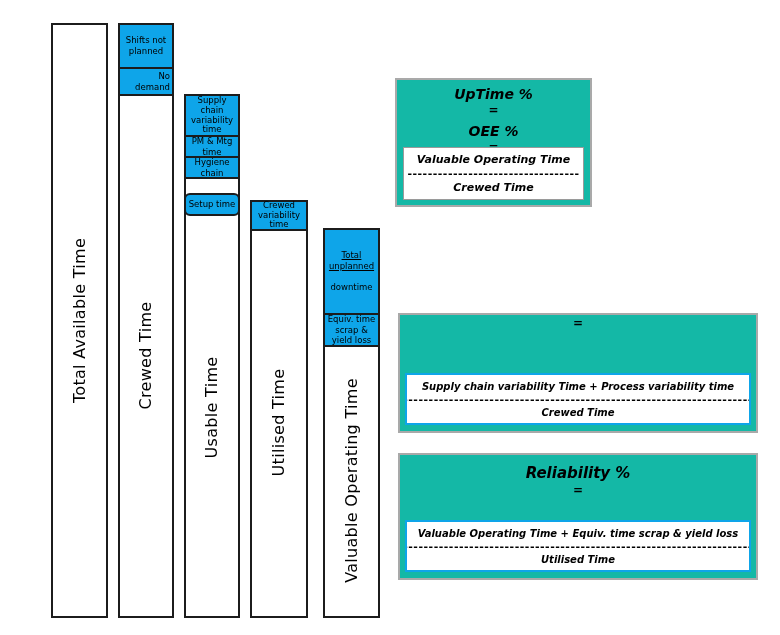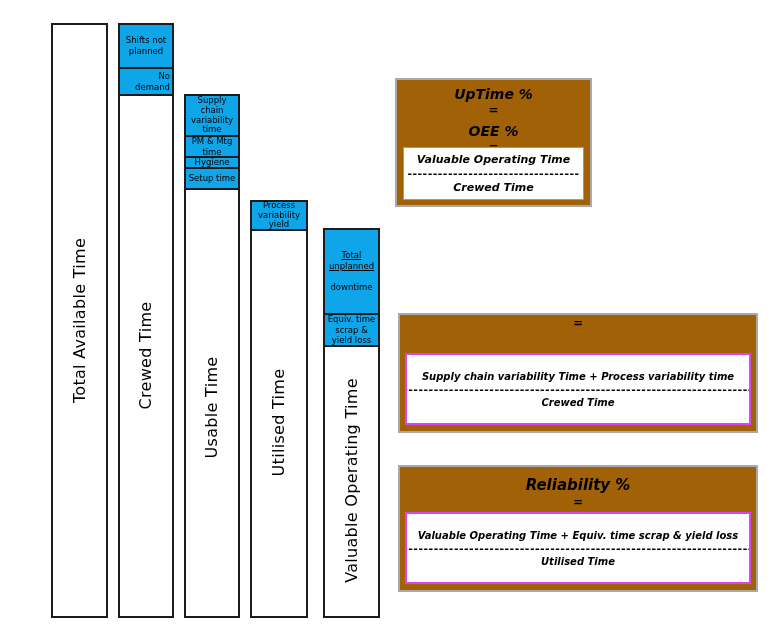--- a/index.html
+++ b/index.html
@@ -23,21 +23,21 @@
     display:flex; align-items:center; justify-content:center;
     text-align:center; font-size:8.5px; line-height:1.25; padding:1px 2px;
   }
   
   .b1 .s0 { top:-2px; height:46px; }
   .b1 .s1 { top:42px; height:29px;text-align:right; }
   
   .b2 .s0 { top:-2px; height:43px; line-height:1.15; }
   .b2 .s1 { top:39px; height:23px; }
   .b2 .s2 { top:60px; height:23px; }
-  .b2 .s3 { top:71px; height:23px; }
+  .b2 .s3 { top:97px; height:23px;border-radius:6px; }
   
   .b3 .s0 { top:-2px; height:31px; line-height:1.1; }
   
   .b4 .s0 { top:-2px; height:87px; }
   .b4 .s1 { top:83px; height:34px; }
 
   .u { text-decoration:underline; }
   .blockline { display:block;margin-top:11px; }
 
   .label-zone {
@@ -48,41 +48,41 @@
   .b1 .label-zone { top:69px; }
   .b2 .label-zone { top:102px; }
   .b3 .label-zone { top:27px; }
   .b4 .label-zone { top:115px; }
   .vlabel {
     transform:rotate(-90deg); white-space:nowrap;
     font-size:16px; letter-spacing:0.3px; color:#000;
   }
 
   
-  .fbox { position:absolute; box-sizing:border-box; background:#a16207; border:2px solid #a9a9a9; text-align:center; }
+  .fbox { position:absolute; box-sizing:border-box; background:#14b8a6; border:2px solid #a9a9a9; text-align:center; }
   #uptime      { left:395px; top:78px;  width:197px; height:129px; }
   #utilisation { left:398px; top:313px; width:360px; height:120px; }
-  #reliability { left:398px; top:453px; width:360px; height:127px;margin-top:12px; }
+  #reliability { left:398px; top:453px; width:360px; height:127px; }
 
   .ftitle  { font-size:14px; font-weight:bold; font-style:italic; margin-top:6px; }
   .ftitle-lg { font-size:15px; font-weight:bold; font-style:italic; margin-top:9px; }
   .feq     { font-size:12px; font-weight:bold; margin-top:1px; }
 
   .fraction {
     position:absolute; box-sizing:border-box; background:#fff;
     display:flex; flex-direction:column; align-items:center; justify-content:center;
     overflow:hidden; white-space:nowrap;
   }
   #uptime .fraction {
     left:6px; right:6px; bottom:5px; height:53px;
     border:1px solid #9a9a9a;
   }
   #utilisation .fraction, #reliability .fraction {
-    left:5px; right:5px; bottom:6px; height:72px;
-    border:2px solid #d946ef;
+    left:5px; right:5px; bottom:6px; height:52px;
+    border:2px solid #0ea5e9;
   }
   .num, .den { font-size:11px; font-weight:bold; font-style:italic; }
   .wide .num, .wide .den { font-size:10px; }
   .sep { font-size:11px; font-weight:bold; line-height:1; margin:2px 0; letter-spacing:0.5px; }
 </style>
 </head>
 <body>
 
 <div class="canvas">
 
@@ -117,21 +117,21 @@
     <div class="seg s3">
       <span>Setup time</span>
     </div>
     <div class="label-zone">
       <span class="vlabel">Usable Time</span>
     </div>
   </div>
 
   <div class="bar b3">
     <div class="seg s0">
-      <span>Process variability yield</span>
+      <span>Crewed variability time</span>
     </div>
     <div class="label-zone">
       <span class="vlabel">Utilised Time</span>
     </div>
   </div>
 
   <div class="bar b4">
     <div class="seg s0">
       <div>
         <span class="u">Total unplanned</span>

